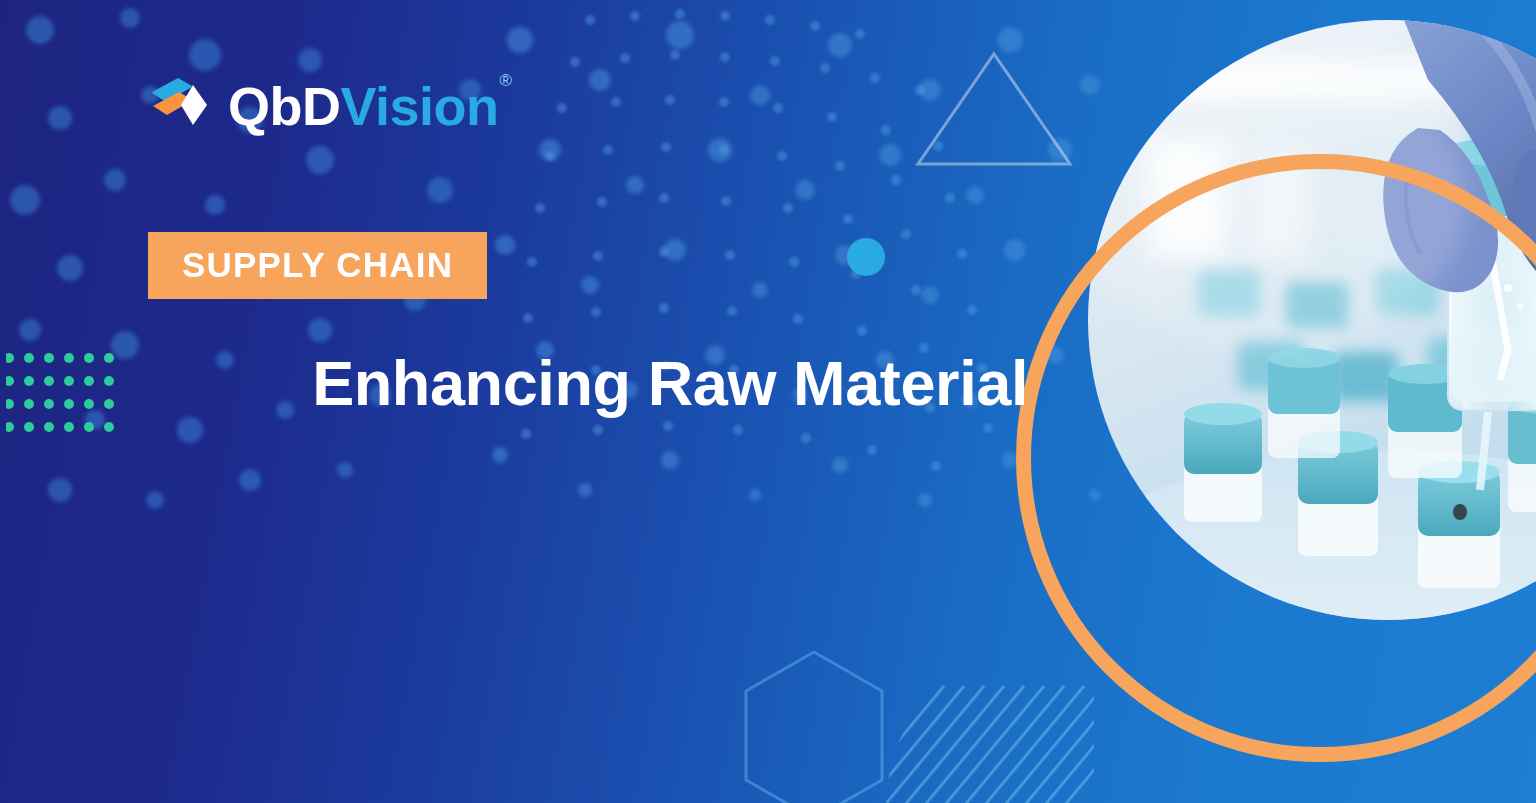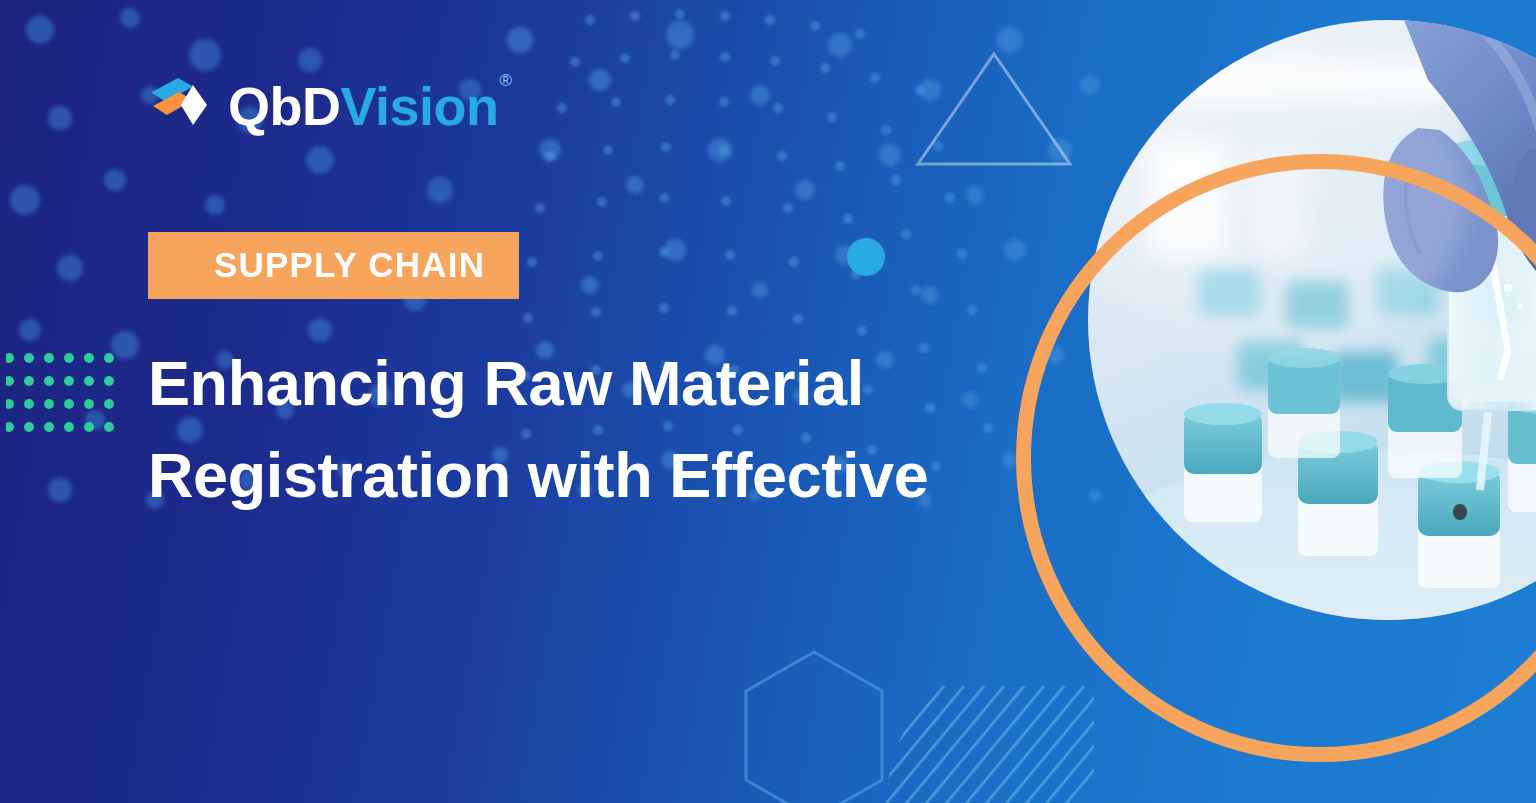--- a/index.html
+++ b/index.html
@@ -121,28 +121,28 @@
     padding: 15px 34px 17px 34px;
     display: inline-block;
   }
   .badge-text {
     color: #ffffff;
     font-size: 35px;
     font-weight: 700;
     letter-spacing: 1.2px;
     line-height: 1;
     white-space: nowrap;
-    margin-left: 32px;
   }
 
   
   .headline {
     position: absolute;
     left: 148px; top: 337px;
     width: 880px;
+    text-align: right;
   }
   .headline-line {
     color: #ffffff;
     font-size: 63px;
     font-weight: 700;
     line-height: 92px;
     letter-spacing: -0.4px;
     white-space: nowrap;
   }
 
@@ -571,16 +571,15 @@
     </span>
     <span class="logo-word"><span class="logo-qbd">QbD</span><span class="logo-vision">Vision</span><span class="logo-reg">®</span></span>
   </div>
 
   <div class="badge">
     <div class="badge-text">SUPPLY CHAIN</div>
   </div>
 
   <div class="headline">
     <div class="headline-line">Enhancing Raw Material</div>
-    <div class="headline-line">Registration with Effective</div>
   </div>
 
 </div>
 
 </body></html>

